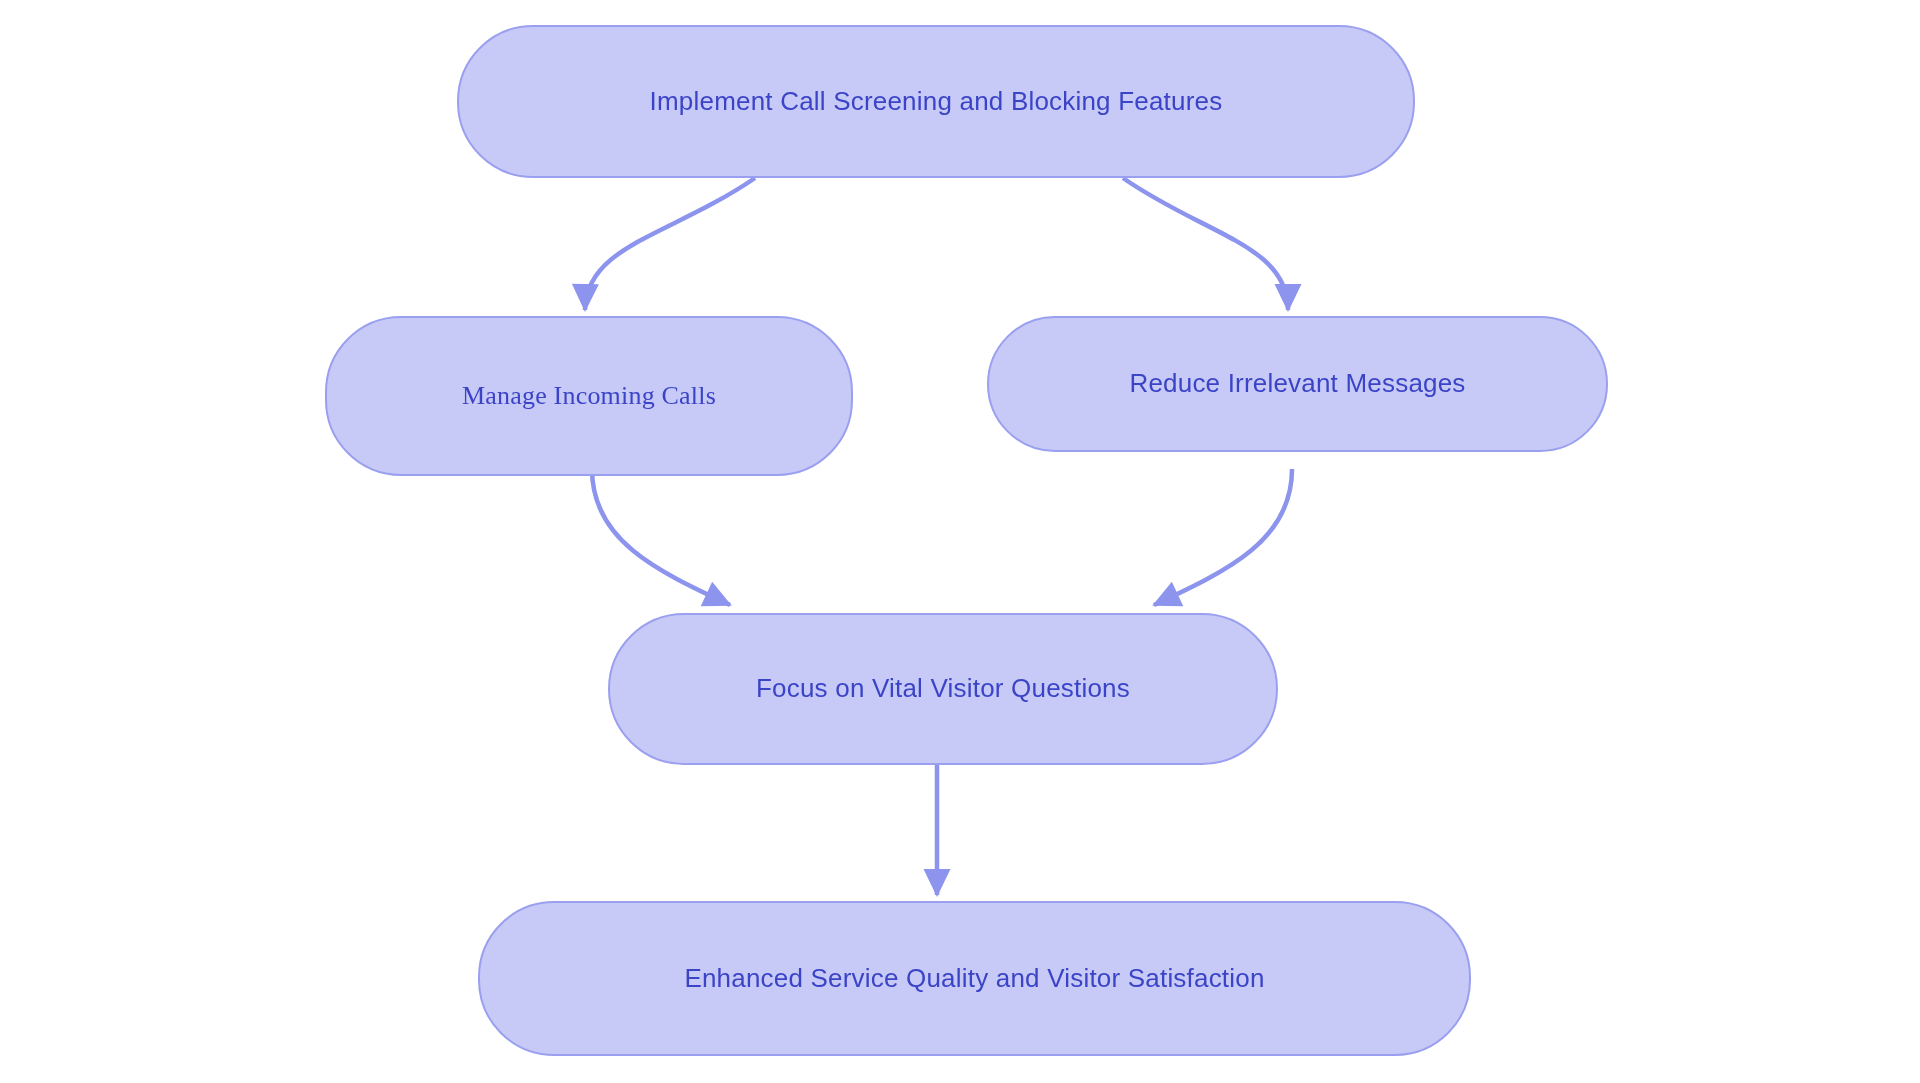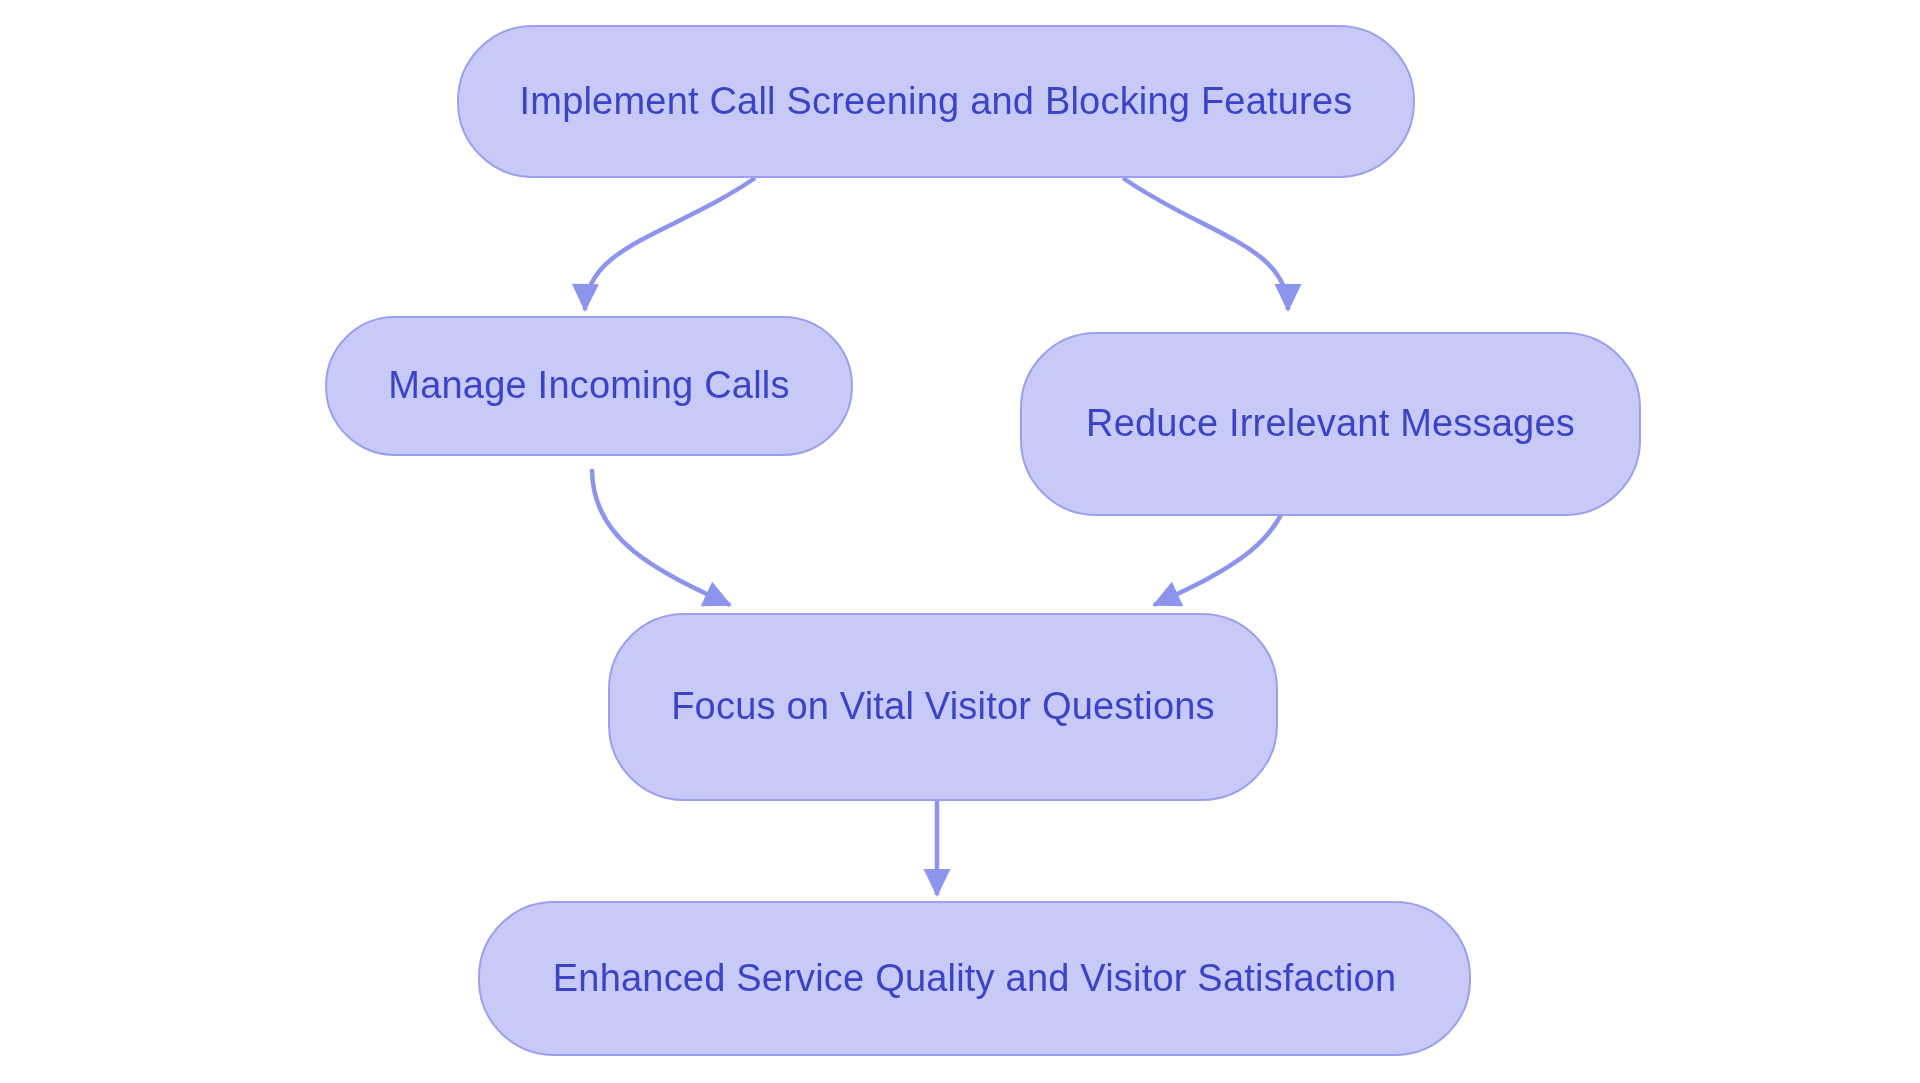--- a/index.html
+++ b/index.html
@@ -34,30 +34,30 @@
   .arrowhead { fill: var(--arrow); }
   .node {
     position: absolute;
     display: flex;
     align-items: center;
     justify-content: center;
     background: var(--node-fill);
     border: 2.5px solid var(--node-border);
     border-radius: 76px;
     color: var(--text);
-    font-size: 38px;
+    font-size: 26px;
     font-weight: 400;
     text-align: center;
     letter-spacing: 0.2px;
     line-height: 1.2;
   }
   .n-implement { left: 457px; top: 25px;  width: 958px; height: 153px; }
-  .n-manage    { left: 325px; top: 316px; width: 528px; height: 140px; }
-  .n-reduce    { left: 1020px; top: 316px; width: 621px; height: 184px; margin-top: 16px; }
-  .n-focus     { left: 608px; top: 613px; width: 670px; height: 188px; }
+  .n-manage    { left: 325px; top: 316px; width: 528px; height: 160px; font-family: Liberation Serif, serif; }
+  .n-reduce    { left: 987px; top: 316px; width: 621px; height: 136px; }
+  .n-focus     { left: 608px; top: 613px; width: 670px; height: 152px; }
   .n-enhanced  { left: 478px; top: 901px; width: 993px; height: 155px; }
 </style>
 </head>
 <body>
 
 <div class="stage">
 
   <svg class="edges" viewBox="0 0 1920 1083" xmlns="http://www.w3.org/2000/svg">
     <defs>
       <marker id="arrow" viewBox="0 0 32 32" markerWidth="32" markerHeight="32" refX="28" refY="16" orient="auto" markerUnits="userSpaceOnUse">

